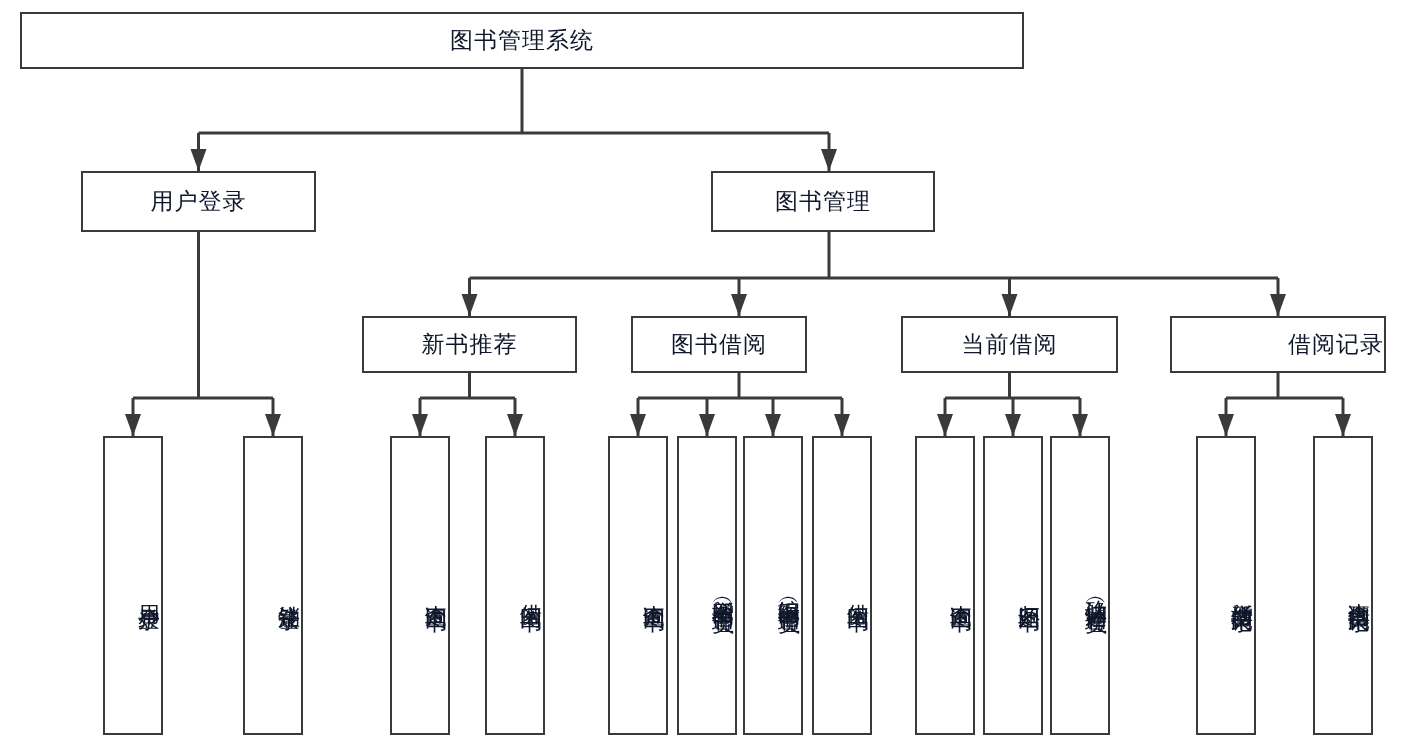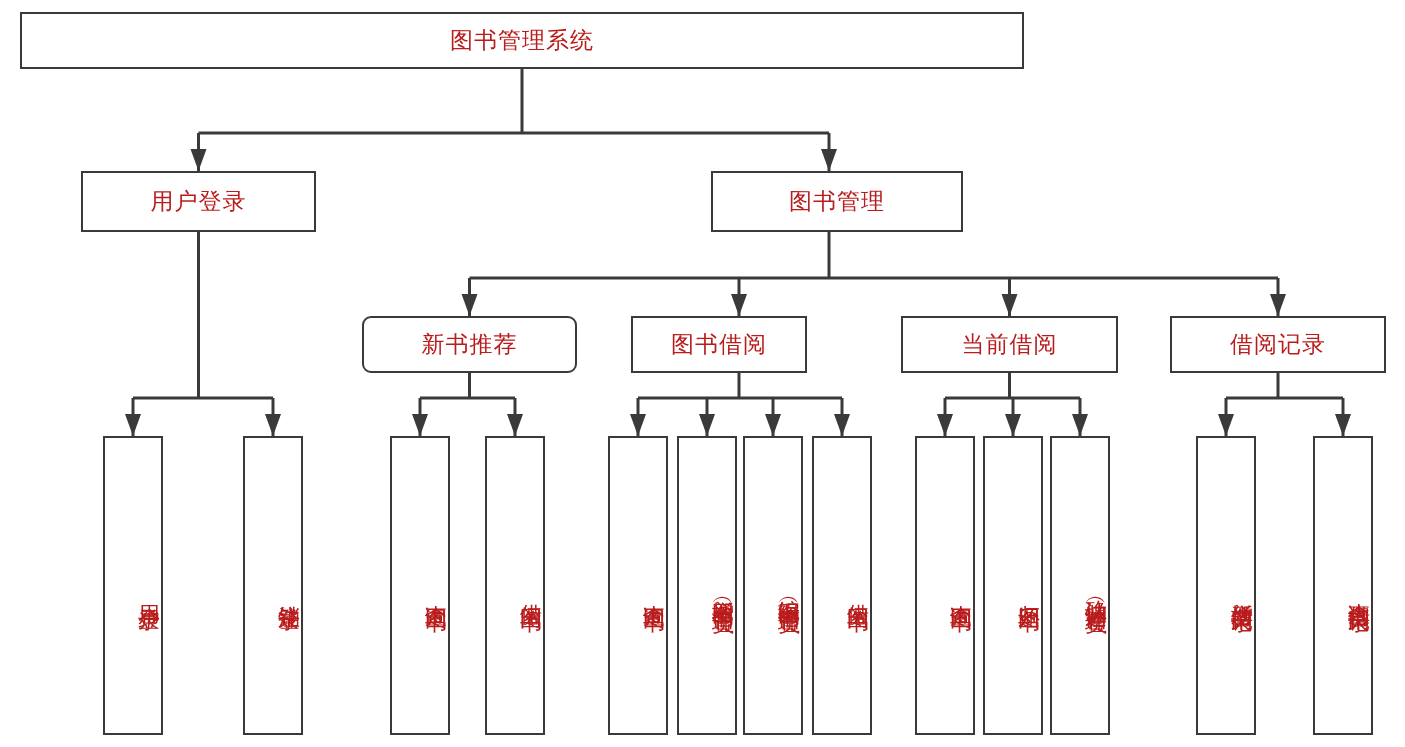--- a/index.html
+++ b/index.html
@@ -28,21 +28,21 @@
     pointer-events: none;
   }
   .node {
     position: absolute;
     box-sizing: border-box;
     border: 2px solid #3a3a3a;
     background: #ffffff;
     display: flex;
     align-items: center;
     justify-content: center;
-    color: #b91c1c;
+    color: #0f172a;
   }
   .node.horiz {
     font-size: 23px;
     letter-spacing: 1px;
   }
   .node.vert {
     writing-mode: vertical-rl;
     text-orientation: upright;
     font-size: 22px;
     line-height: 1.12;
@@ -123,33 +123,33 @@
       <line x1="1343" y1="398" x2="1343" y2="436" stroke="#3a3a3a" stroke-width="3"></line>
       <polygon points="1335,414 1351,414 1343,436" fill="#3a3a3a"></polygon>
     </svg>
   <div id="nodes">
       <div class="node horiz" style="left: 20px; top: 12px; width: 1004px; height: 57px;">
         <span class="label">图书管理系统</span>
       </div>
       <div class="node horiz" style="left: 81px; top: 171px; width: 235px; height: 61px;">
         <span class="label">用户登录</span>
       </div>
-      <div class="node horiz" style="left: 711px; top: 171px; width: 252px; height: 61px;">
+      <div class="node horiz" style="left: 711px; top: 171px; width: 224px; height: 61px;">
         <span class="label">图书管理</span>
       </div>
-      <div class="node horiz" style="left: 362px; top: 316px; width: 215px; height: 57px; border-radius: 9px;">
+      <div class="node horiz" style="left: 362px; top: 316px; width: 215px; height: 57px;">
         <span class="label">新书推荐</span>
       </div>
       <div class="node horiz" style="left: 631px; top: 316px; width: 176px; height: 57px;">
         <span class="label">图书借阅</span>
       </div>
       <div class="node horiz" style="left: 901px; top: 316px; width: 217px; height: 57px;">
         <span class="label">当前借阅</span>
       </div>
-      <div class="node horiz" style="left: 1170px; top: 316px; width: 216px; height: 57px;">
+      <div class="node horiz" style="left: 1170px; top: 316px; width: 216px; height: 57px; justify-content: flex-end;">
         <span class="label">借阅记录</span>
       </div>
       <div class="node vert" style="left: 103px; top: 436px; width: 60px; height: 299px;">
         <span class="label">用户登录</span>
       </div>
       <div class="node vert" style="left: 243px; top: 436px; width: 60px; height: 299px;">
         <span class="label">注销登录</span>
       </div>
       <div class="node vert" style="left: 390px; top: 436px; width: 60px; height: 299px;">
         <span class="label">查询图书</span>

